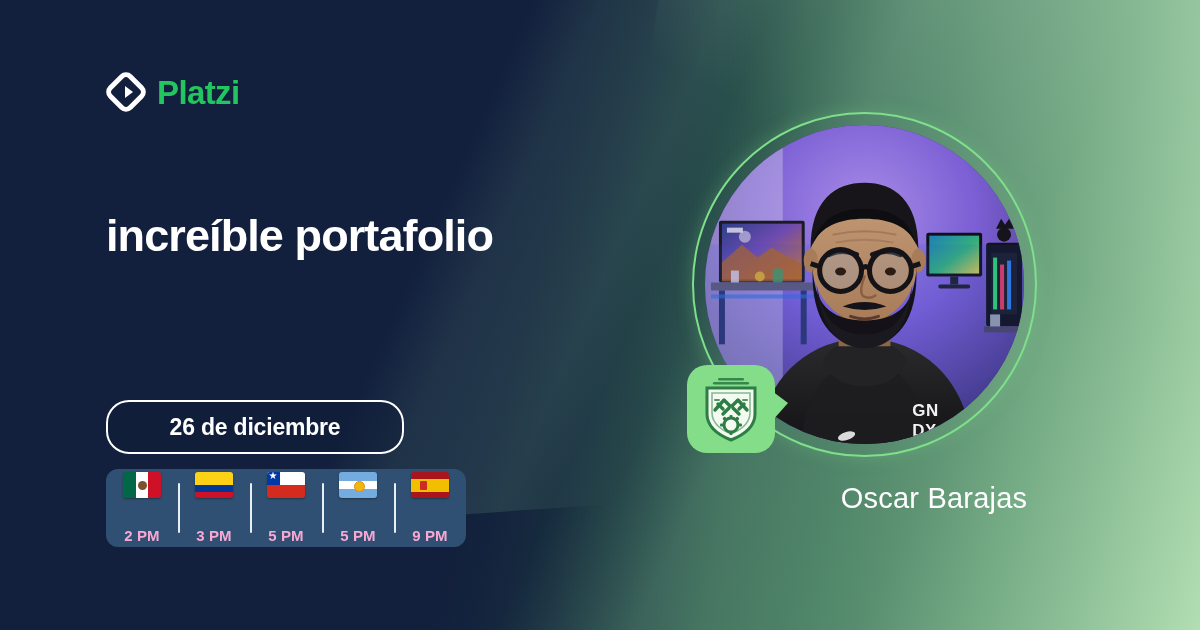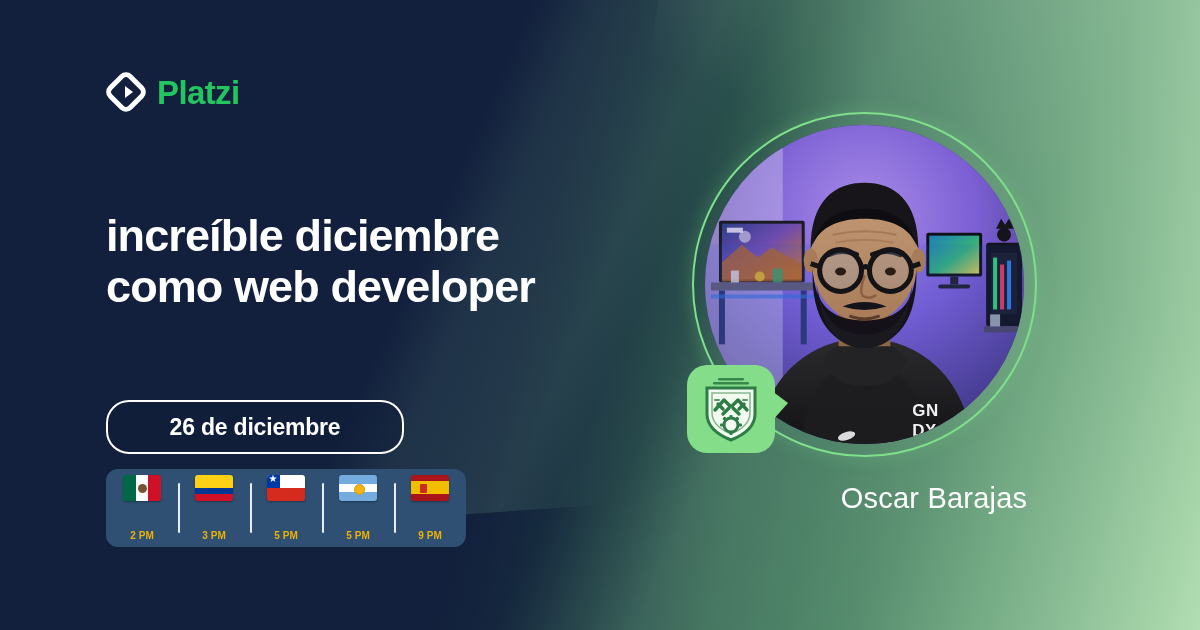--- a/index.html
+++ b/index.html
@@ -120,21 +120,21 @@
     width:2px; background:#e9eef4; border-radius:2px;
   }
   .flag {
     width:38px; height:26px;
     border-radius:3px;
     overflow:hidden;
     position:relative;
     box-shadow:0 1px 2px rgba(0,0,0,0.35);
     flex:none;
   }
-  .tz-time { color:#eab308; font-size:10px; font-weight:600; letter-spacing:0.1px;margin-top:23px; }
+  .tz-time { color:#f9a8d4; font-size:15px; font-weight:600; letter-spacing:0.1px;margin-top:23px; }
 
   
   .f-mx { background:linear-gradient(90deg,#006847 0 33.33%,#ffffff 33.33% 66.66%,#ce1126 66.66% 100%); }
   .f-mx::after { content:""; position:absolute; left:50%; top:50%; width:9px; height:9px; margin:-4.5px 0 0 -4.5px;
     background:#7a5230; border-radius:50%; }
   .f-co { background:linear-gradient(180deg,#fcd116 0 50%,#003893 50% 75%,#ce1126 75% 100%); }
   .f-cl { background:linear-gradient(180deg,#ffffff 0 50%,#d52b1e 50% 100%); }
   .f-cl::before { content:""; position:absolute; left:0; top:0; width:13px; height:13px; background:#0039a6; }
   .f-cl::after { content:"★"; position:absolute; left:1.5px; top:-3px; font-size:10px; color:#fff; line-height:13px; }
   .f-ar { background:linear-gradient(180deg,#74acdf 0 33.33%,#ffffff 33.33% 66.66%,#74acdf 66.66% 100%); }
@@ -211,22 +211,21 @@
             <rect x="6" y="6" width="28" height="28" rx="6" ry="6" fill="none" stroke="#ffffff" stroke-width="5"></rect>
           </g>
           <path d="M19 14 L27 20 L19 26 Z" fill="#ffffff"></path>
         </svg>
       </span>
       <span class="logo-word">Platzi</span>
     </div>
 
     <h1 class="headline">
       <br>
-      <span>increíble diciembre</span><br>
-      <span>como web developer</span>
+      <span>increíble portafolio</span><br>
     </h1>
 
     <div class="date-pill">
       <span class="date-pill-text">26 de diciembre</span>
     </div>
 
     <div class="tz-bar">
       <div class="tz-cell">
         <span class="flag f-mx"></span>
         <span class="tz-time">2 PM</span>

